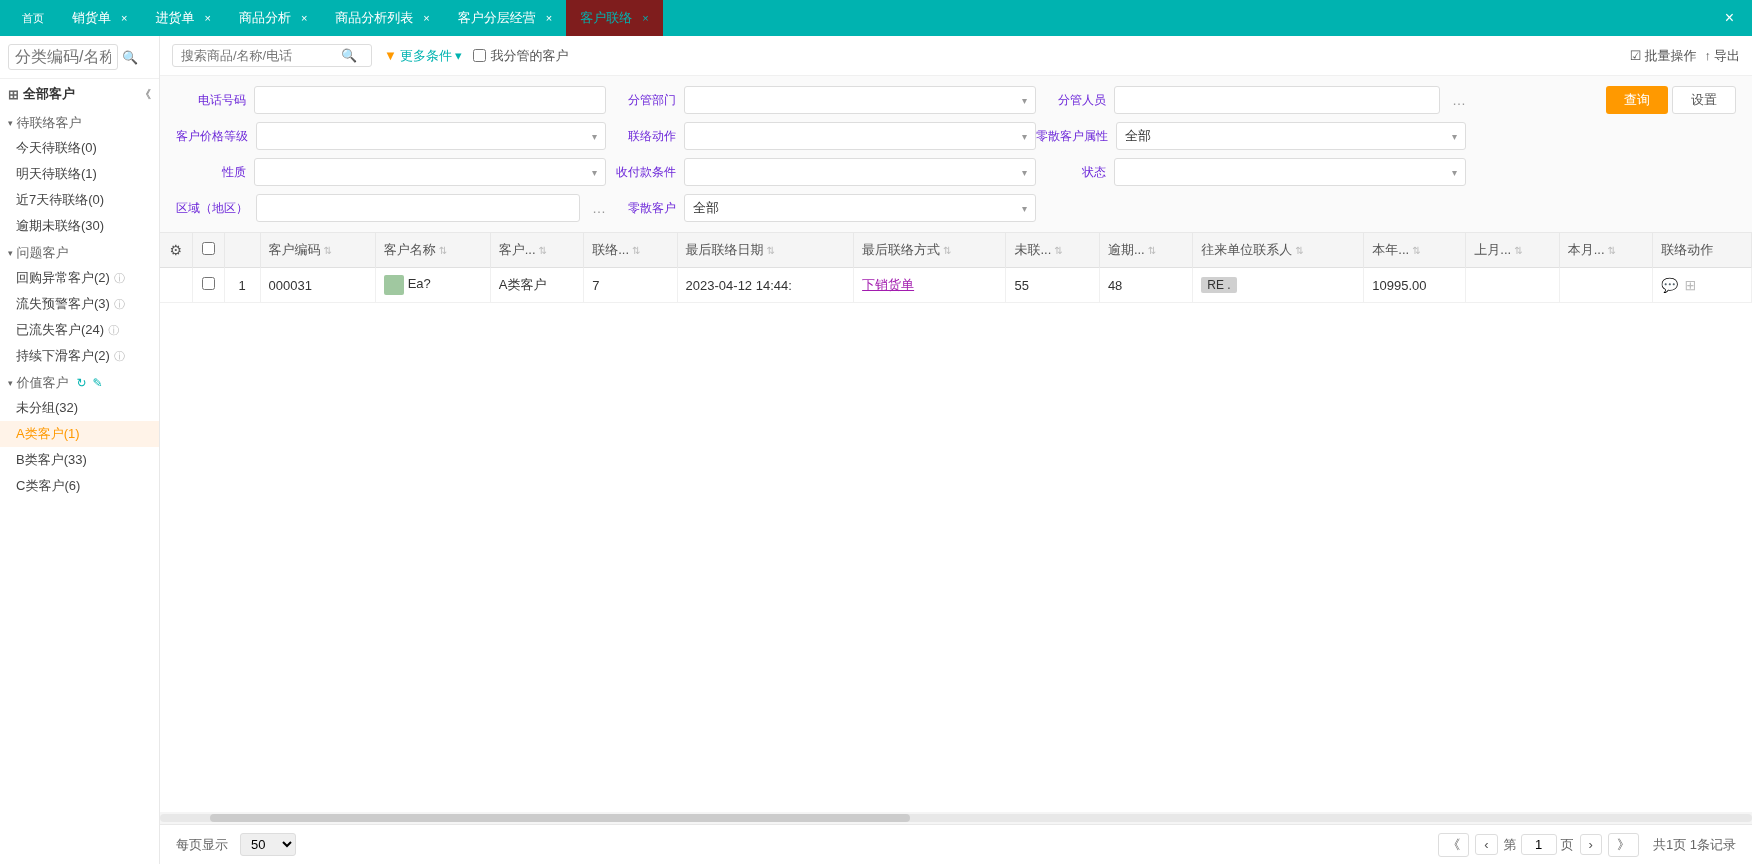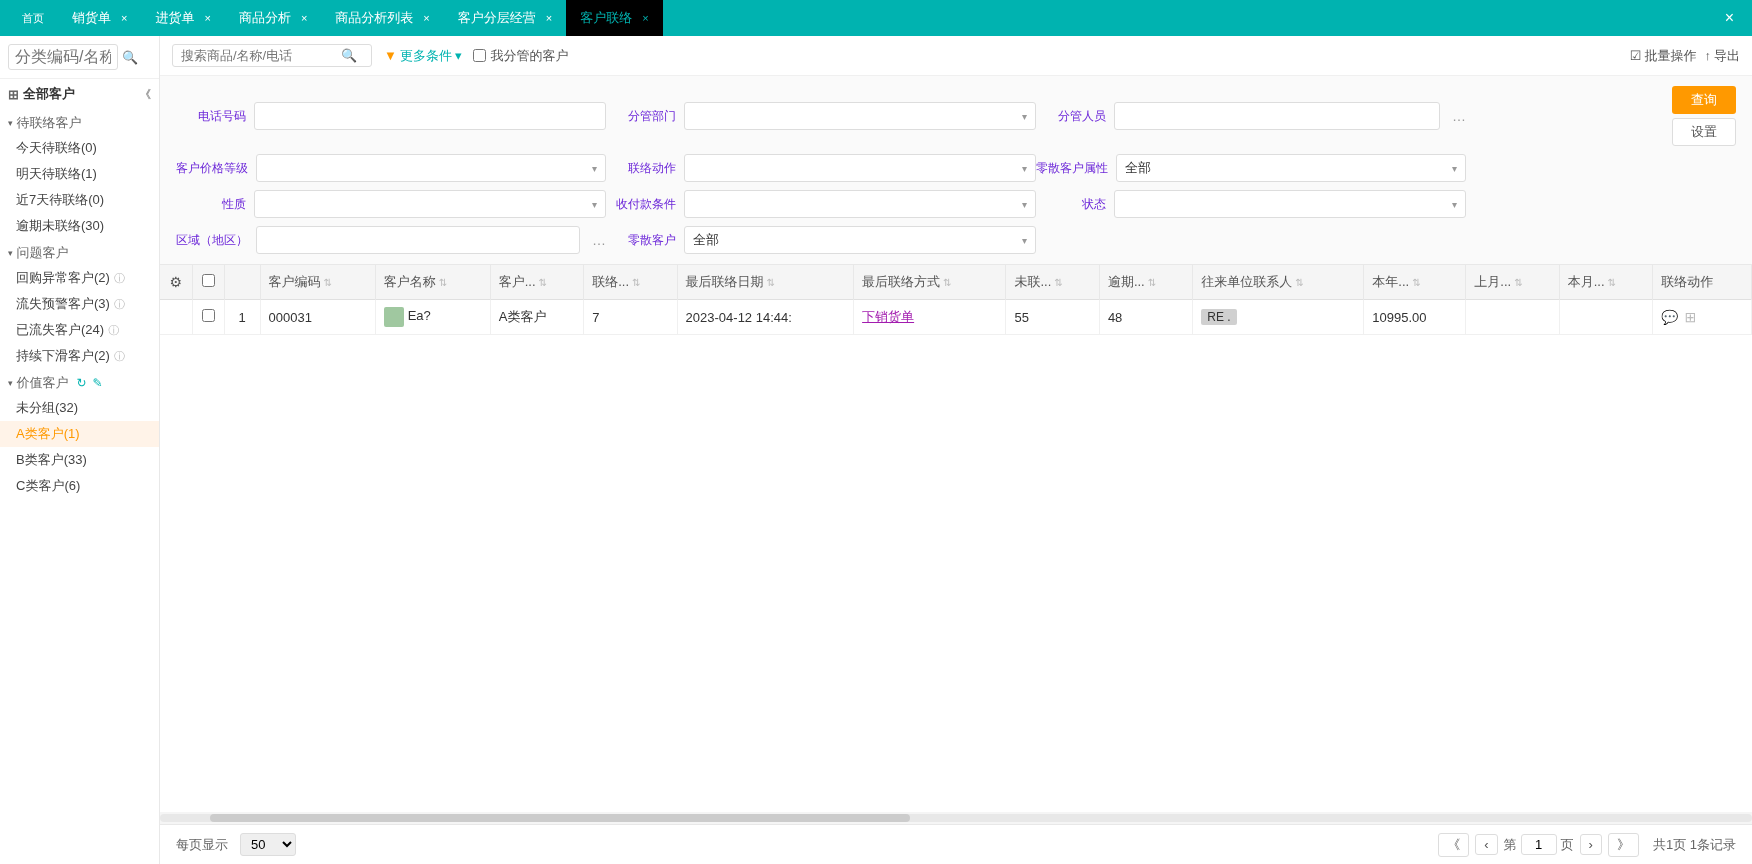--- a/index.html
+++ b/index.html
@@ -19,21 +19,21 @@
       padding: 0 14px;
       height: 36px;
       line-height: 36px;
       cursor: pointer;
       display: flex;
       align-items: center;
       gap: 6px;
       font-size: 13px;
       white-space: nowrap;
     }
-    .nav-tab.active { background: #000000; color: #00b3b0; }
+    .nav-tab.active { background: #7f1d1d; color: #00b3b0; }
     .nav-tab .close-x { font-size: 11px; color: inherit; margin-left: 4px; }
     .nav-home { color: #fff; padding: 0 14px; height: 36px; line-height: 36px; cursor: pointer; font-size: 11px; }
     .top-nav-right { margin-left: auto; }
     .top-nav-close { color: #fff; font-size: 16px; cursor: pointer; padding: 0 10px; }
 
     
     .main-layout { display: flex; height: calc(864px - 36px); }
 
     
     .sidebar {
@@ -191,21 +191,21 @@
     }
     .field-select-arrow { color: #999; font-size: 10px; }
     .filter-field .field-dots {
       color: #999;
       cursor: pointer;
       margin-left: 4px;
       font-size: 14px;
     }
     .filter-actions {
       display: flex;
-      flex-direction: column;
+      flex-direction: row;
       gap: 4px;
       margin-left: auto;
     }
     .query-btn {
       background: #f90;
       color: #fff;
       border: none;
       border-radius: 3px;
       padding: 5px 18px;
       cursor: pointer;

